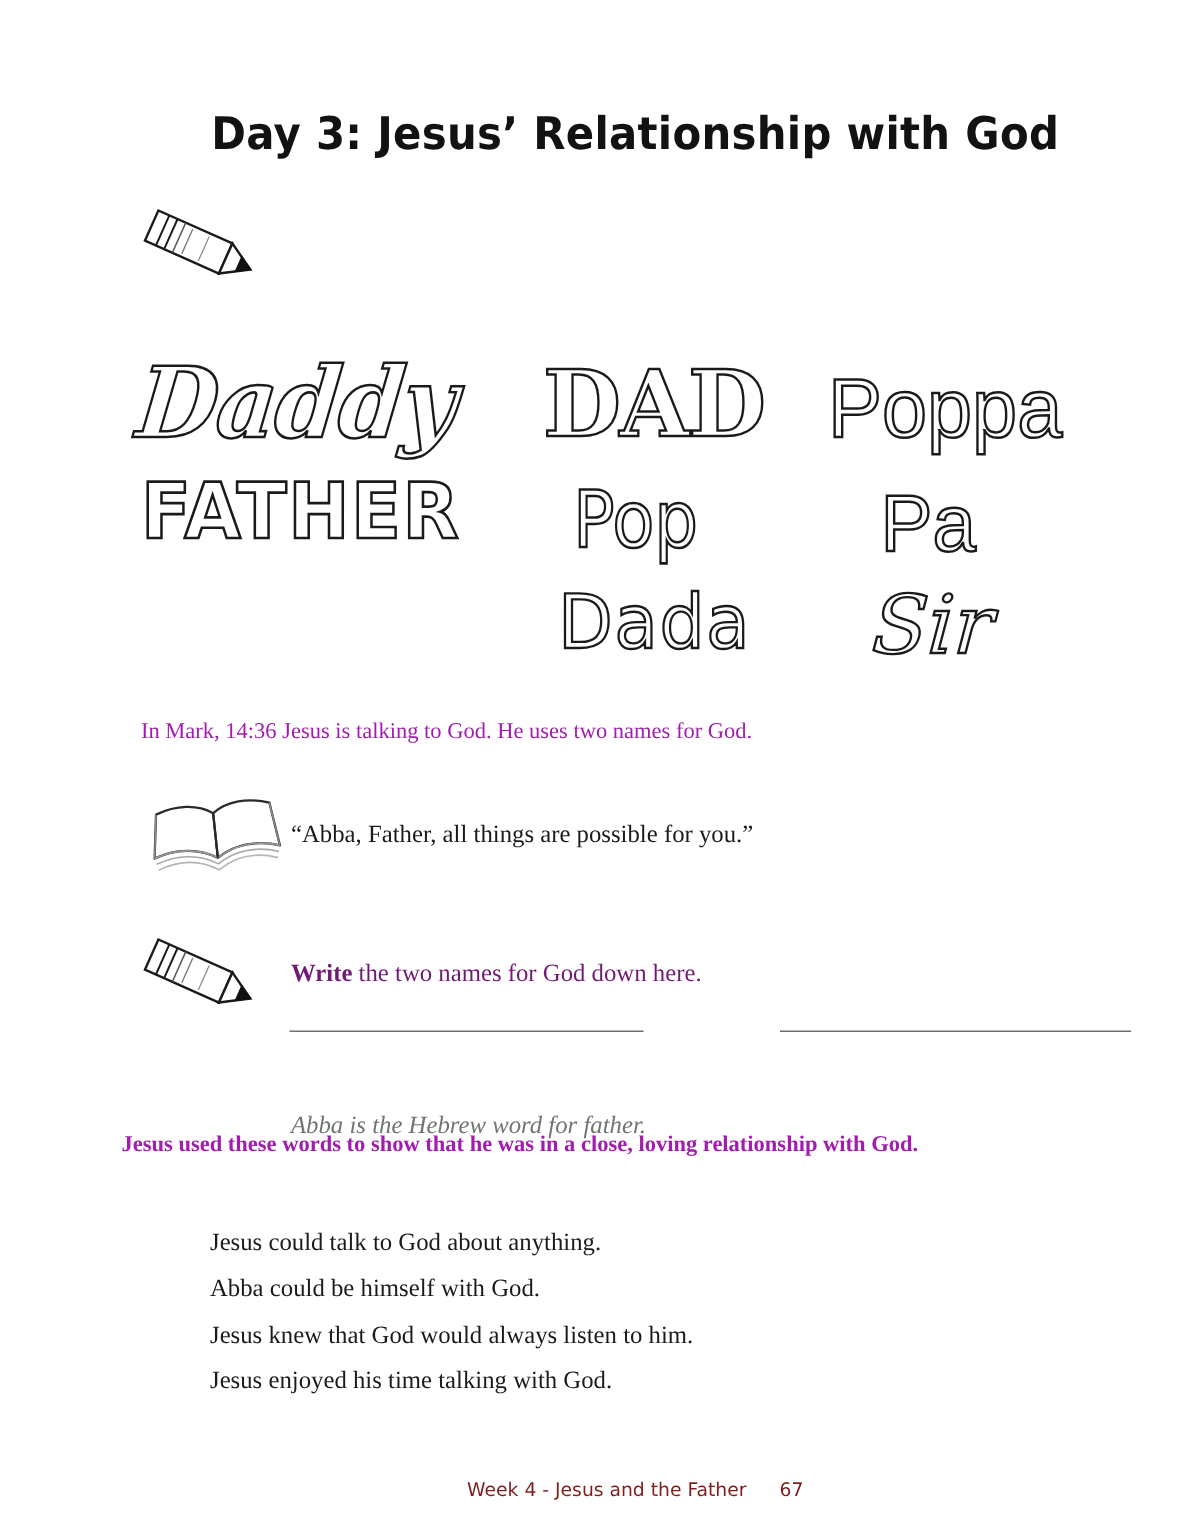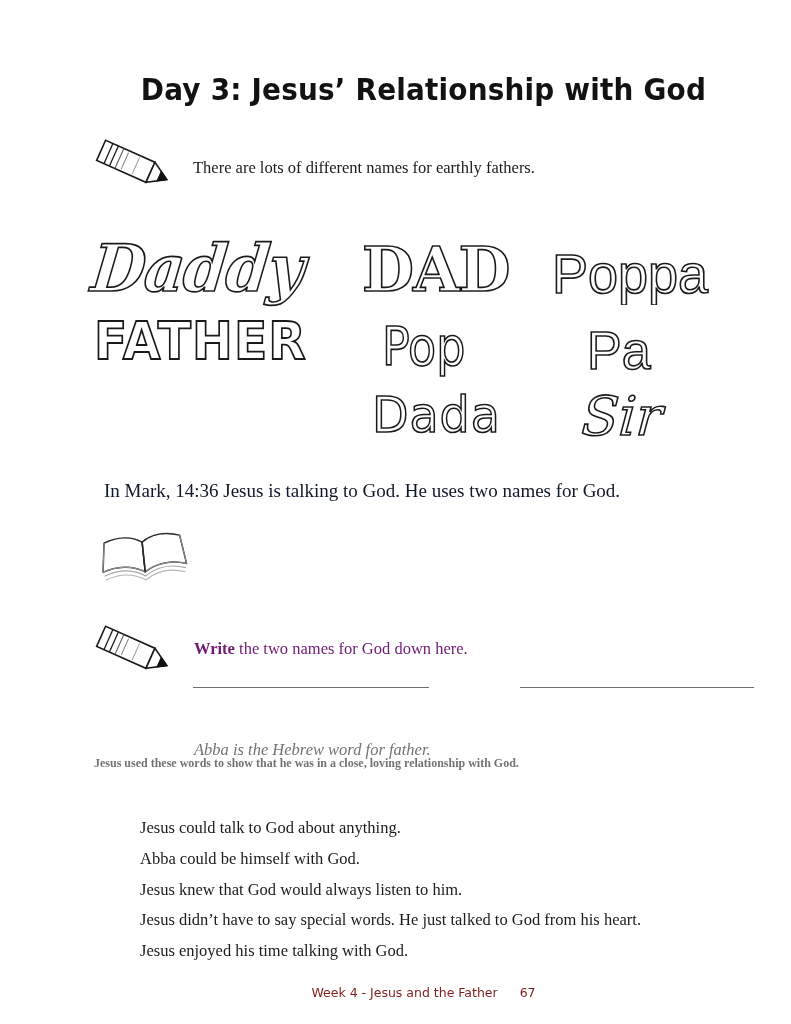--- a/index.html
+++ b/index.html
@@ -143,24 +143,24 @@
     left: 500px; top: 158px;
     font-family: "DejaVu Serif", serif;
     font-style: italic;
     font-size: 54px;
     transform: skewX(-4deg);
   }
 
   
   .mark-line {
     position: absolute;
-    left: 76px;
+    left: 66px;
     top: 480px;
-    font-size: 19px;
-    color: #0f172a;
+    font-size: 15px;
+    color: #a21caf;
   }
 
   
   .quote {
     position: absolute;
     left: 166px;
     top: 546px;
     font-size: 16.5px;
     color: #1b1b1b;
   }
@@ -186,27 +186,27 @@
     left: 166px;
     top: 740px;
     font-size: 16.5px;
     color: #737373;
     font-style: italic;
   }
 
   
   .statement {
     position: absolute;
-    left: 66px;
+    left: 53px;
     top: 748px;
     width: 672px;
-    font-size: 12px;
+    font-size: 15px;
     font-weight: bold;
     line-height: 31px;
-    color: #737373;
+    color: #a21caf;
   }
 
   
   .points {
     position: absolute;
     left: 112px;
     top: 813px;
     width: 620px;
     font-size: 16.5px;
     line-height: 30.8px;
@@ -241,21 +241,20 @@
       <line x1="22" y1="18" x2="22" y2="40" stroke="#1a1a1a" stroke-width="1.3"></line>
       <line x1="28" y1="18" x2="28" y2="40" stroke="#555" stroke-width="1"></line>
       <line x1="34" y1="20" x2="34" y2="38" stroke="#777" stroke-width="0.9"></line>
       <line x1="46" y1="20" x2="46" y2="38" stroke="#888" stroke-width="0.8"></line>
       <path d="M62 18 L80 29 L62 40 Z" fill="#ffffff" stroke="#1a1a1a" stroke-width="1.6"></path>
       <path d="M71.5 23.8 L80 29 L71.5 34.2 Z" fill="#111111" stroke="#111111" stroke-width="1"></path>
     </g>
   </svg>
 
   <div class="intro">
-    <span>There are lots of different names for earthly fathers.</span>
   </div>
 
   <div class="wordart">
     <div class="wa wa-daddy">Daddy</div>
     <div class="wa wa-father">FATHER</div>
 
     <div class="wa wa-dad">DAD</div>
     <div class="wa wa-pop">Pop</div>
     <div class="wa wa-dada">Dada</div>
 
@@ -272,20 +271,21 @@
       <path d="M50 12 C60 5, 74 4, 88 9 L92 38 C78 33, 62 34, 50 42 Z" fill="#ffffff" stroke="#2a2a2a" stroke-width="1.5" stroke-linejoin="round"></path>
       <path d="M8 38 C22 33, 38 34, 50 42 C62 34, 78 33, 92 38" fill="none" stroke="#9a9a9a" stroke-width="1.1"></path>
       <path d="M9 42 C23 37, 38 38, 50 46 C62 38, 77 37, 91 42" fill="none" stroke="#a8a8a8" stroke-width="1.1"></path>
       <path d="M10 46 C24 41, 38 42, 50 50 C62 42, 76 41, 90 46" fill="none" stroke="#b5b5b5" stroke-width="1.1"></path>
       <line x1="50" y1="12" x2="50" y2="42" stroke="#2a2a2a" stroke-width="1.4"></line>
       <path d="M12 9 L8 38" stroke="#8d8d8d" stroke-width="1"></path>
       <path d="M88 9 L92 38" stroke="#8d8d8d" stroke-width="1"></path>
     </g>
   </svg>
 
+  <div class="quote">“Abba, Father, all things are possible for you.”</div>
 
   <svg class="icon-pencil" style="left:62px; top:622px;" width="88" height="58" viewBox="0 0 88 58">
     <g transform="rotate(24 44 29)">
       <path d="M8 18 L62 18 L62 40 L8 40 Z" fill="#ffffff" stroke="#1a1a1a" stroke-width="1.6"></path>
       <line x1="16" y1="18" x2="16" y2="40" stroke="#1a1a1a" stroke-width="1.3"></line>
       <line x1="22" y1="18" x2="22" y2="40" stroke="#1a1a1a" stroke-width="1.3"></line>
       <line x1="28" y1="18" x2="28" y2="40" stroke="#555" stroke-width="1"></line>
       <line x1="34" y1="20" x2="34" y2="38" stroke="#777" stroke-width="0.9"></line>
       <line x1="46" y1="20" x2="46" y2="38" stroke="#888" stroke-width="0.8"></line>
       <path d="M62 18 L80 29 L62 40 Z" fill="#ffffff" stroke="#1a1a1a" stroke-width="1.6"></path>
@@ -299,21 +299,20 @@
   <div class="rule rule-2"></div>
 
   <div class="abba-note">Abba is the Hebrew word for father.</div>
 
   <div class="statement">Jesus used these words to show that he was in a close, loving relationship with God.</div>
 
   <div class="points">
     <div>Jesus could talk to God about anything.</div>
     <div>Abba could be himself with God.</div>
     <div>Jesus knew that God would always listen to him.</div>
-    <div>Jesus didn’t have to say special words. He just talked to God from his heart.</div>
     <div>Jesus enjoyed his time talking with God.</div>
   </div>
 
   <div class="footer">
     <span>Week 4 - Jesus and the Father</span><span class="pageno">67</span>
   </div>
 
 </div>
 
 </body></html>

